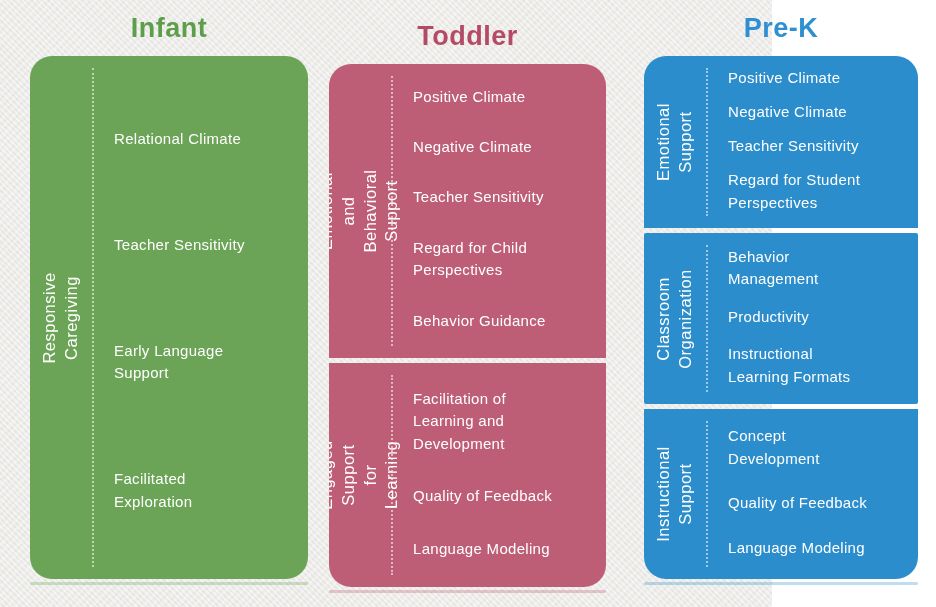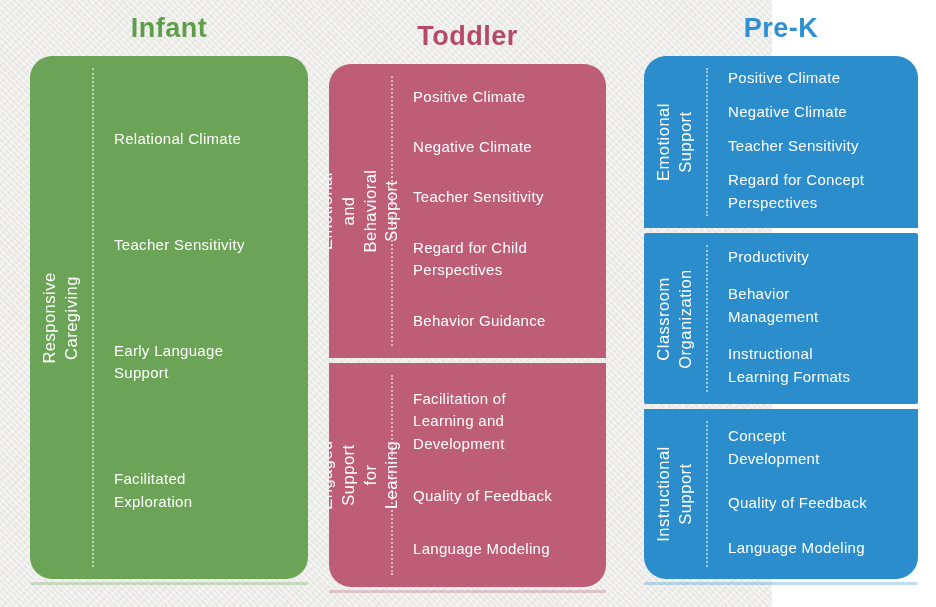--- a/index.html
+++ b/index.html
@@ -176,34 +176,34 @@
       <div class="group group-0" style="background: rgb(43, 141, 204);">
         <div class="label-zone">
           <div class="rot-label">Emotional
 Support</div>
         </div>
         <div class="divider"></div>
         <div class="items">
           <div class="item">Positive Climate</div>
           <div class="item">Negative Climate</div>
           <div class="item">Teacher Sensitivity</div>
-          <div class="item">Regard for Concept
+          <div class="item">Regard for Student
 Perspectives</div>
         </div>
       </div>
       <div class="group group-1" style="background: rgb(43, 141, 204);">
         <div class="label-zone">
           <div class="rot-label">Classroom
 Organization</div>
         </div>
         <div class="divider"></div>
         <div class="items">
-          <div class="item">Productivity</div>
           <div class="item">Behavior
 Management</div>
+          <div class="item">Productivity</div>
           <div class="item">Instructional
 Learning Formats</div>
         </div>
       </div>
       <div class="group group-2" style="background: rgb(43, 141, 204);">
         <div class="label-zone">
           <div class="rot-label">Instructional
 Support</div>
         </div>
         <div class="divider"></div>

